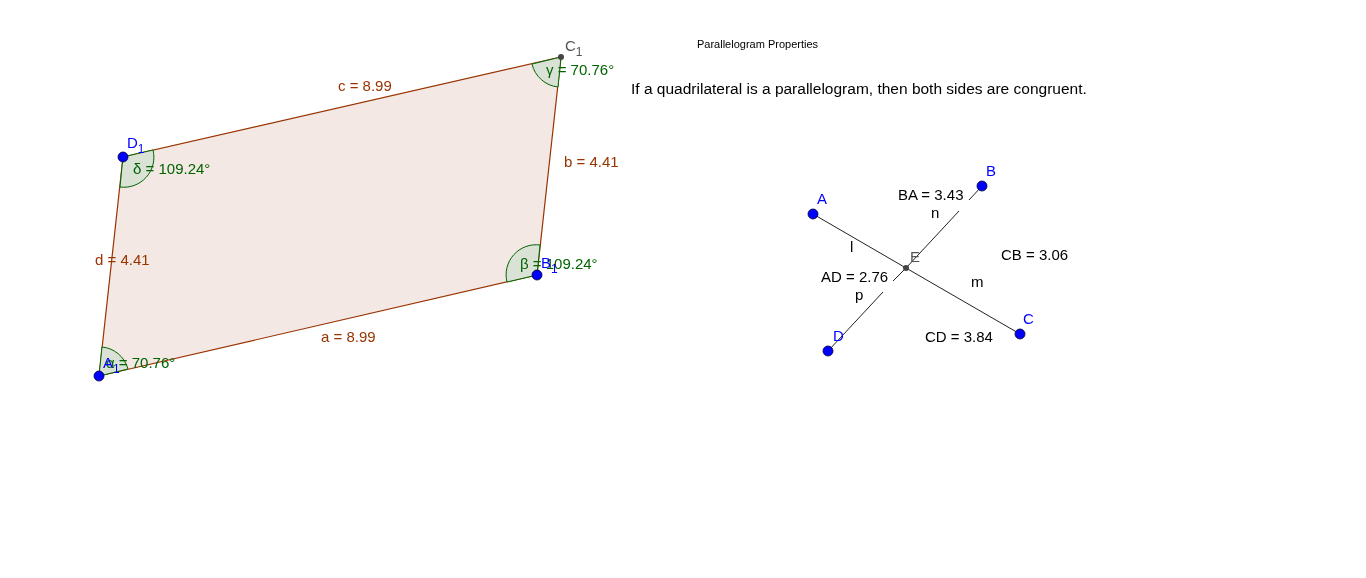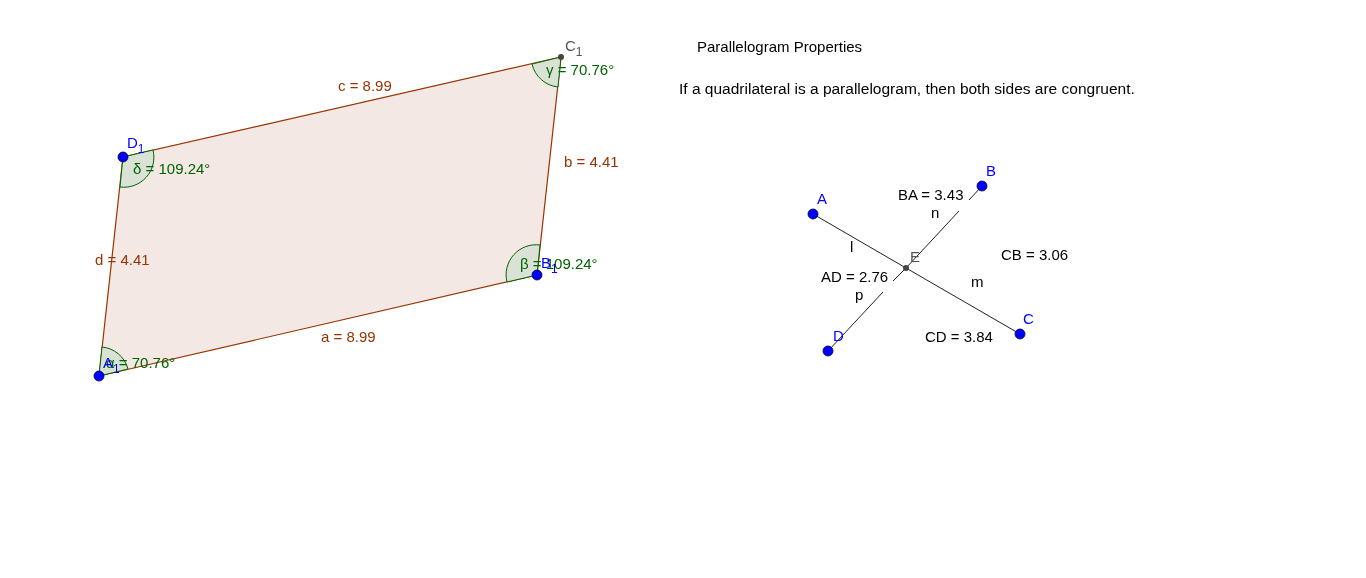--- a/index.html
+++ b/index.html
@@ -5,27 +5,27 @@
   html, body { margin:0; padding:0; background:#ffffff; }
   body { width:1366px; height:578px; position:relative; overflow:hidden;
          font-family:"Liberation Sans", sans-serif; }
   svg { position:absolute; left:0; top:0; }
   .lbl { font-family:"Liberation Sans", sans-serif; font-size:15px; }
   .side { fill:#993300; }
   .ang { fill:#006400; }
   .pt  { fill:#0000ff; }
   .blk { fill:#000000; }
   .gry { fill:#555555; }
-  .txt { position:absolute; font-family:"Liberation Sans", sans-serif; color:#000; font-size:15px; white-space:nowrap; }
+  .txt { position:absolute; font-family:"Liberation Sans", sans-serif; color:#000; font-size:11px; white-space:nowrap; }
 </style>
 </head>
 <body>
 
 <div class="txt" style="left:697px;top:38px;">Parallelogram Properties</div>
-<div class="txt" style="left:631px;top:80px;font-size:15.5px;margin-left:48px;">If a quadrilateral is a parallelogram, then both sides are congruent.</div>
+<div class="txt" style="left:631px;top:80px;font-size:15.5px;">If a quadrilateral is a parallelogram, then both sides are congruent.</div>
 
 <svg width="1366" height="578">
 
   <polygon points="99,376 537,275 561,57 123,157" fill="#f4e8e4" stroke="#993300" stroke-width="1.2"></polygon>
 
   <path d="M99,376 L128,369 A30,30 0 0 0 102,347 Z" fill="#d9e2d5" stroke="#006400" stroke-width="1"></path>
   <path d="M537,275 L540,245 A30,30 0 0 0 507,282 Z" fill="#d9e2d5" stroke="#006400" stroke-width="1"></path>
   <path d="M561,57 L532,64 A30,30 0 0 0 558,87 Z" fill="#d9e2d5" stroke="#006400" stroke-width="1"></path>
   <path d="M123,157 L153,150 A30,30 0 0 1 120,187 Z" fill="#d9e2d5" stroke="#006400" stroke-width="1"></path>
 

